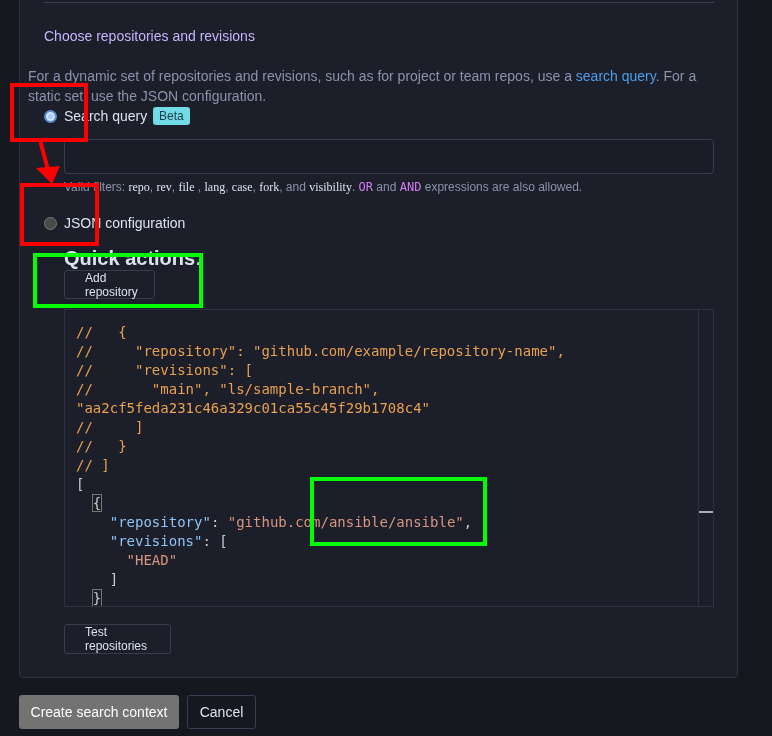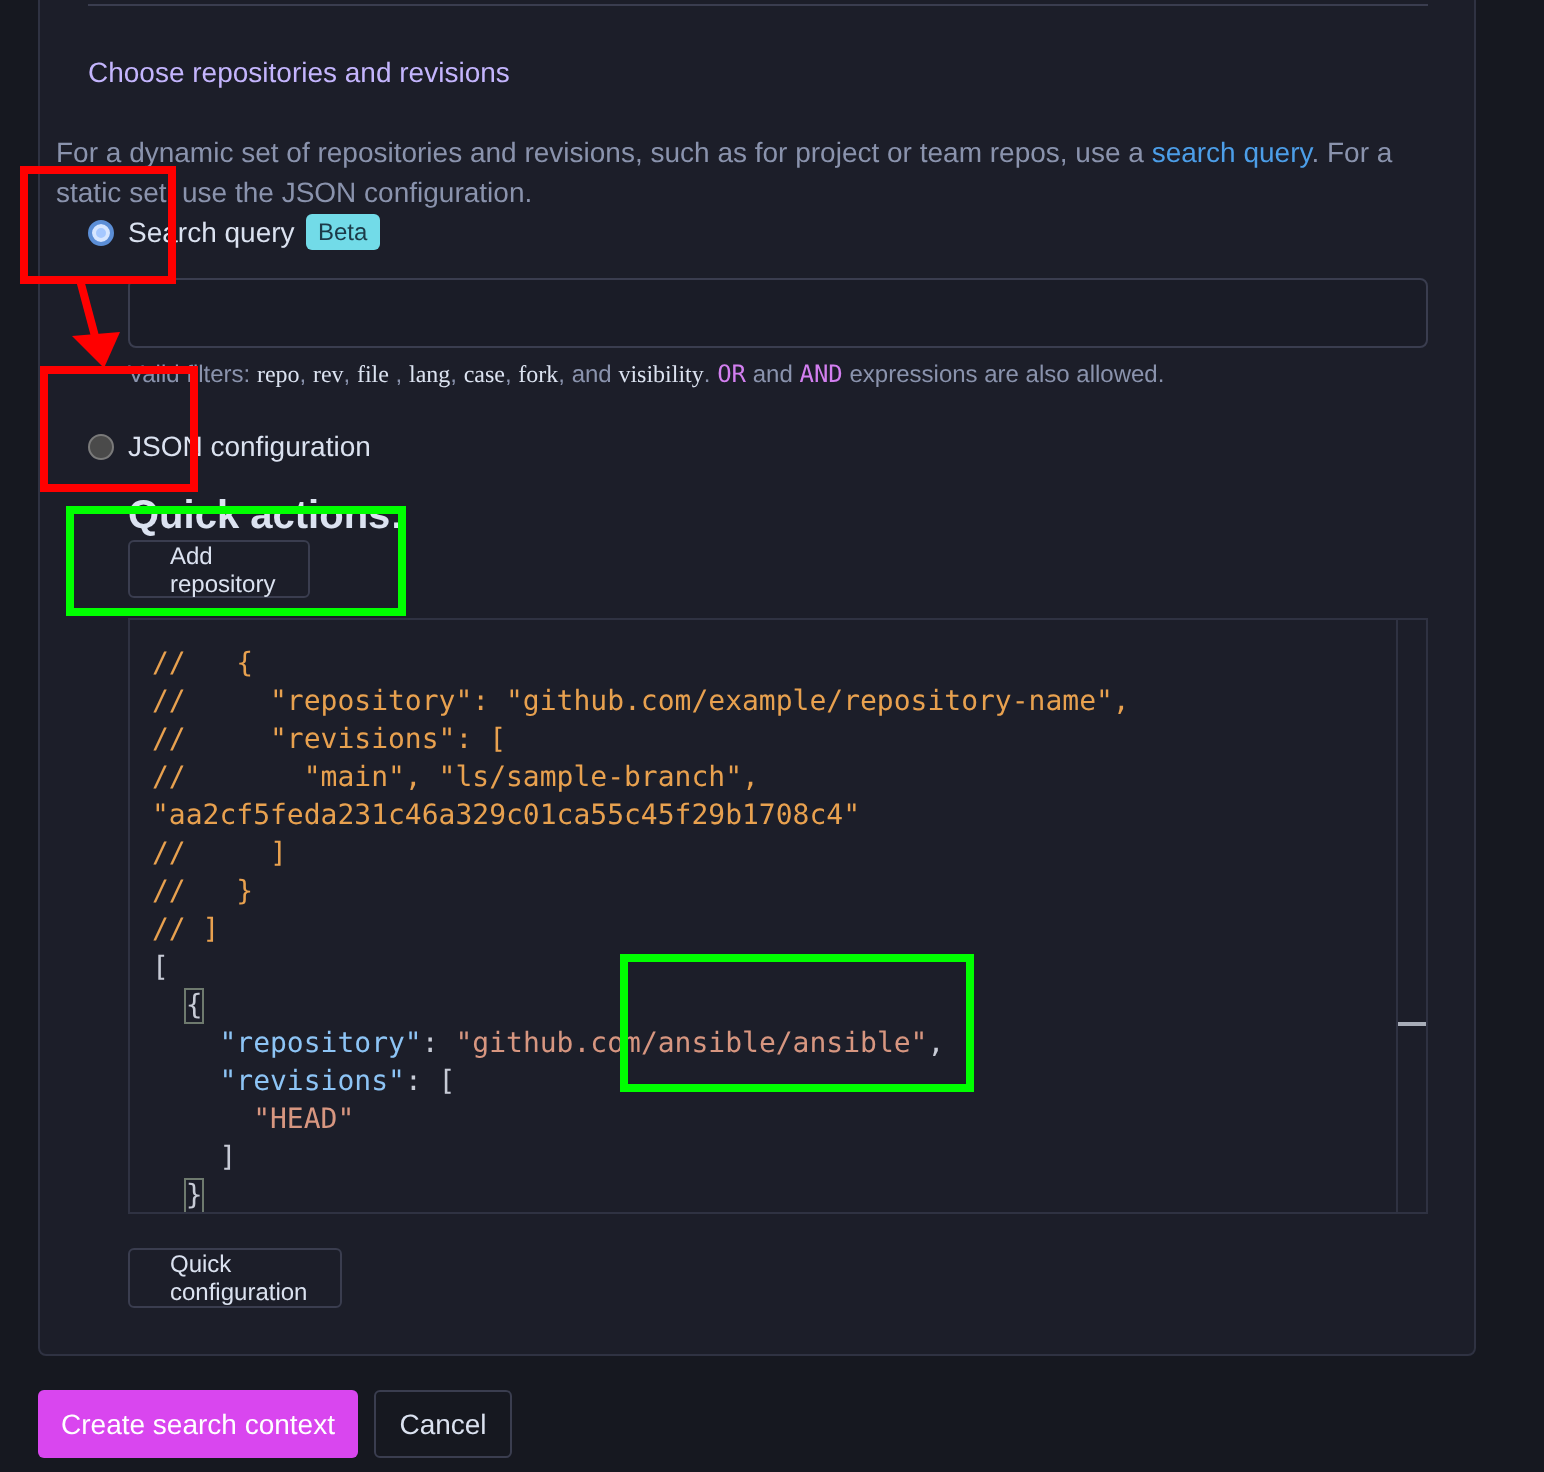--- a/index.html
+++ b/index.html
@@ -22,21 +22,21 @@
   .btn { position:absolute; background:#1c1e29; border:1px solid #3a3d4f; border-radius:3px; color:#dbe2f0; font-size:12px; box-sizing:border-box; display:flex; align-items:center; justify-content:center;padding-left:20px; }
   .editor { position:absolute; left:64px; top:309px; width:650px; height:298px; background:#1c1e29; border:1px solid #2f3242; box-sizing:border-box; overflow:hidden; }
   .code { position:absolute; left:11px; top:-6px; font-family:"DejaVu Sans Mono", monospace; font-size:14px; line-height:19px; white-space:pre; }
   .cm { color:#e8a14f; }
   .key { color:#8dc4f5; }
   .str { color:#d79680; }
   .pun { color:#c7cbd6; }
   .bracket-hl { outline:1px solid #6e7a6e; }
   .scroll { position:absolute; right:0; top:0; width:14px; height:100%; border-left:1px solid #2f3242; }
   .scroll .thumb { position:absolute; left:0; top:201px; width:14px; height:2px; background:#a8adb8; }
-  .primary { position:absolute; left:19px; top:695px; width:160px; height:34px; background:#d946ef; border-radius:3px; color:#fff; font-size:14px; display:flex; align-items:center; justify-content:center; }
+  .primary { position:absolute; left:19px; top:695px; width:160px; height:34px; background:#737373; border-radius:3px; color:#fff; font-size:14px; display:flex; align-items:center; justify-content:center; }
   .cancel { position:absolute; left:187px; top:695px; width:69px; height:34px; border:1px solid #3a3d4f; border-radius:3px; box-sizing:border-box; color:#dbe2f0; font-size:14px; display:flex; align-items:center; justify-content:center; background:#161820; }
   .anno { position:absolute; box-sizing:border-box; }
   .red { border:4px solid #ff0000; }
   .green { border:4px solid #00ff00; }
 </style>
 </head>
 <body>
 
 <div class="card"></div>
 <div class="divider"></div>
@@ -77,21 +77,21 @@
       <span class="str">"HEAD"</span>
     <span class="pun">]</span>
   <span class="pun bracket-hl">}</span>
 
   </div>
   <div class="scroll">
       <div class="thumb"></div>
     </div>
 </div>
 
-<div class="btn" style="left:64px;top:624px;width:107px;height:30px;">Quick configuration</div>
+<div class="btn" style="left:64px;top:624px;width:107px;height:30px;">Test repositories</div>
 
 <div class="primary">Create search context</div>
 <div class="cancel">Cancel</div>
 
 <div class="anno red" style="left:10px;top:83px;width:78px;height:59px;"></div>
 <div class="anno red" style="left:20px;top:183px;width:79px;height:63px;"></div>
 <svg style="position:absolute;left:30px;top:138px;" width="40" height="50">
   <line x1="10" y1="2" x2="18" y2="32" stroke="#ff0000" stroke-width="4"></line>
   <polygon points="6,30 30,28 22,46" fill="#ff0000"></polygon>
 </svg>

